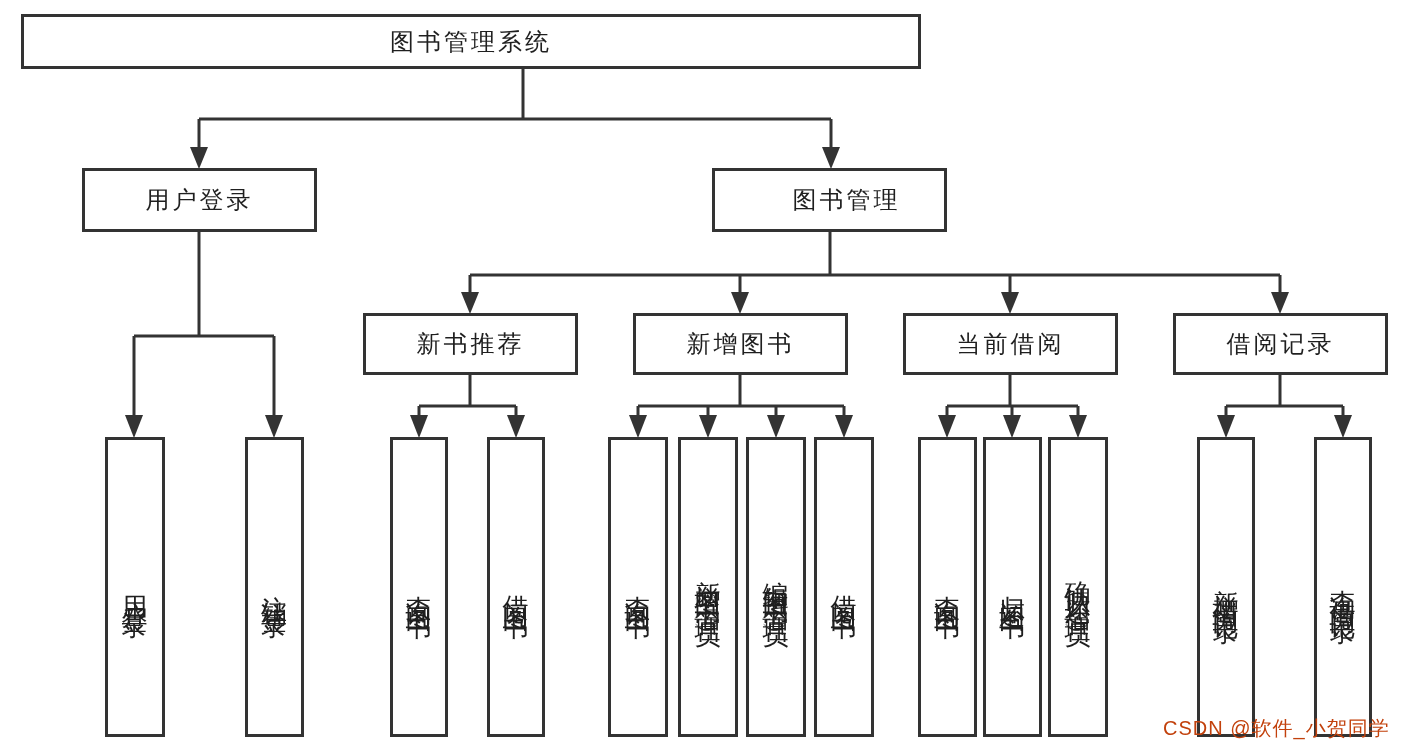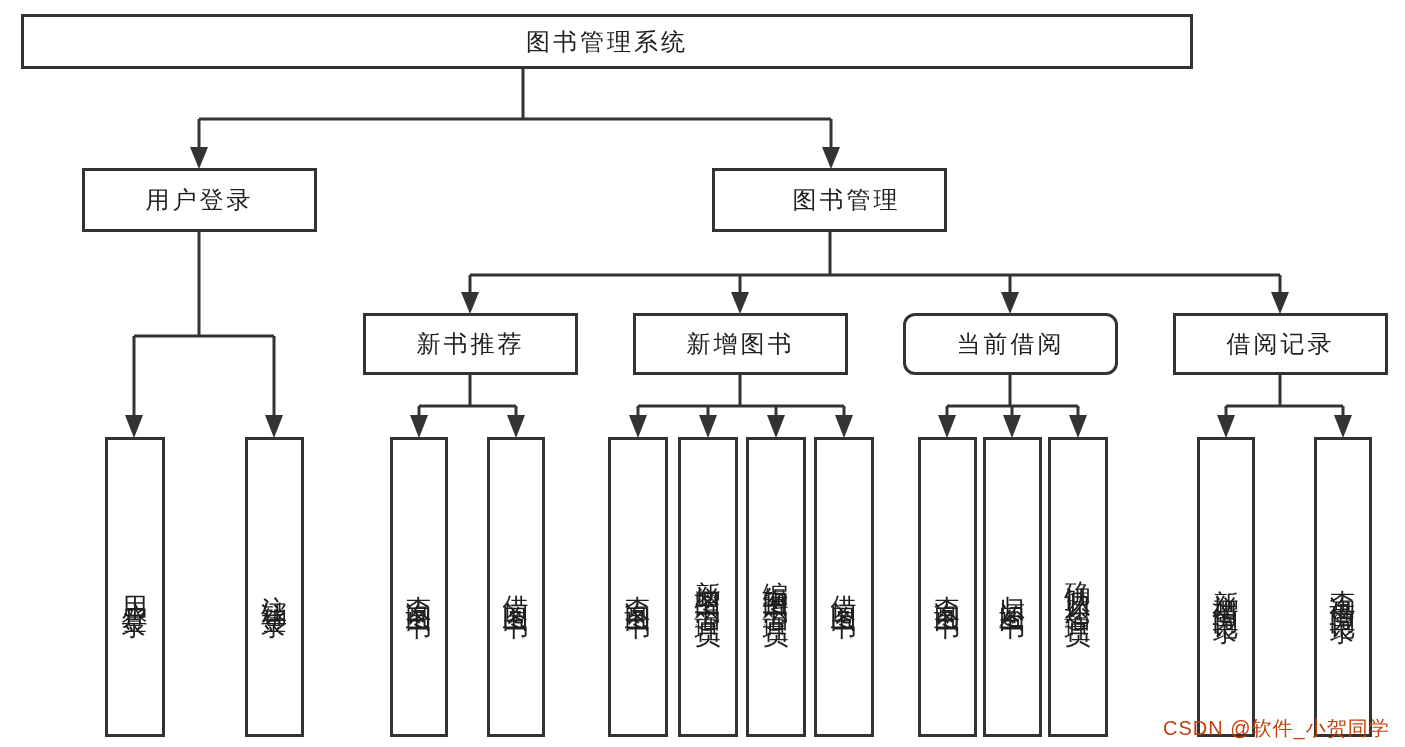--- a/index.html
+++ b/index.html
@@ -14,29 +14,29 @@
     position:absolute; box-sizing:border-box;
     border:3px solid #333333; background:#ffffff;
     display:flex; align-items:center; justify-content:center;
   }
   .h-label { font-size:24px; letter-spacing:3px; white-space:nowrap; }
   .leaf .v-label {
     writing-mode:vertical-rl; text-orientation:mixed;
     font-size:26px; letter-spacing:6px; line-height:1;
   }
   
-  .root  { left:21px;  top:14px;  width:1172px; height:55px; }
+  .root  { left:21px;  top:14px;  width:900px; height:55px; }
   
   .l2a   { left:82px;  top:168px; width:235px; height:64px; }
   .l2b   { left:712px; top:168px; width:235px; height:64px;padding-left:34px; }
   
   .l3    { top:313px; width:215px; height:62px; }
   .l3a   { left:363px;font-family:Liberation Mono, monospace; }
   .l3b   { left:633px; }
-  .l3c   { left:903px;border-radius:12px; }
+  .l3c   { left:903px; }
   .l3d   { left:1173px; }
   
   .leaf  { top:437px; height:300px; width:59px; }
   .lf01  { left:105px; width:60px; }
   .lf02  { left:245px; }
   .lf11  { left:390px; width:58px; }
   .lf12  { left:487px; width:58px; }
   .lf21  { left:608px; width:60px; }
   .lf22  { left:678px; width:60px; }
   .lf23  { left:746px; width:60px; }

